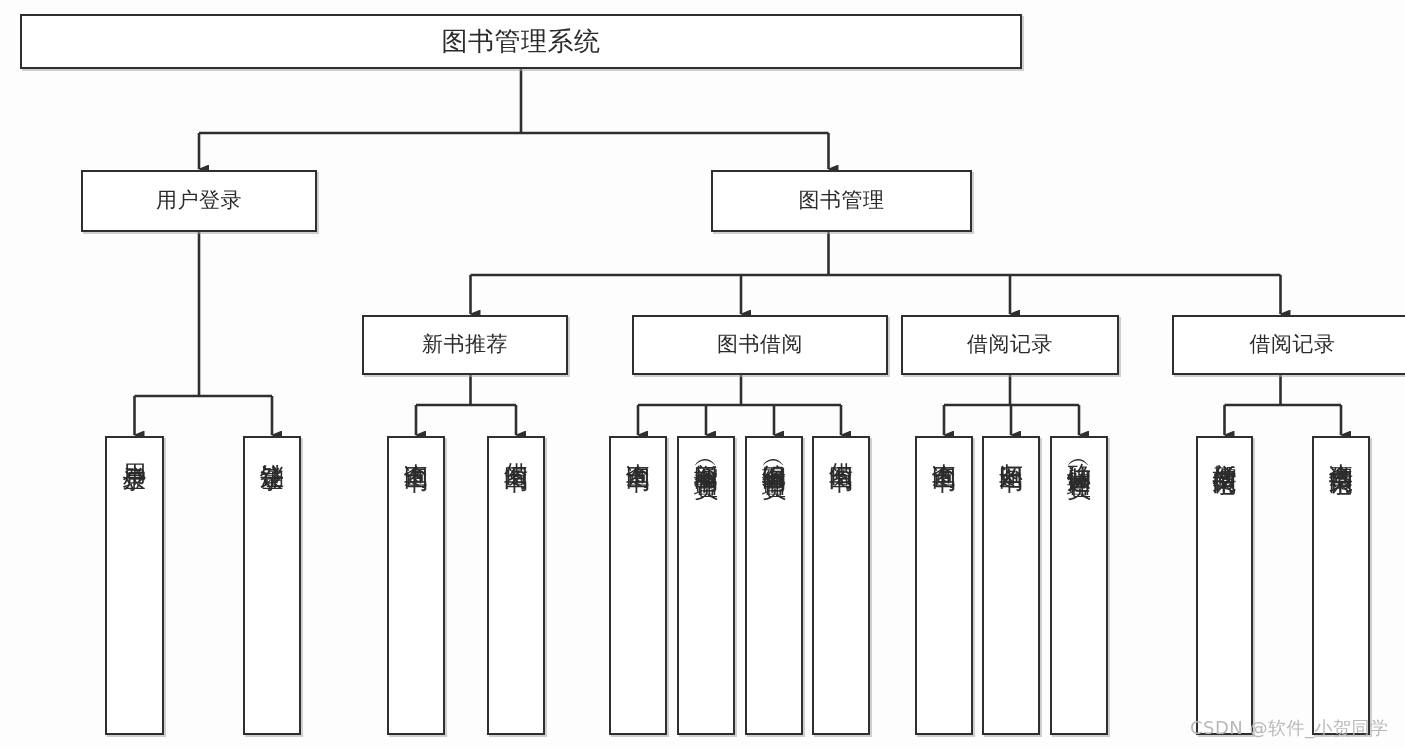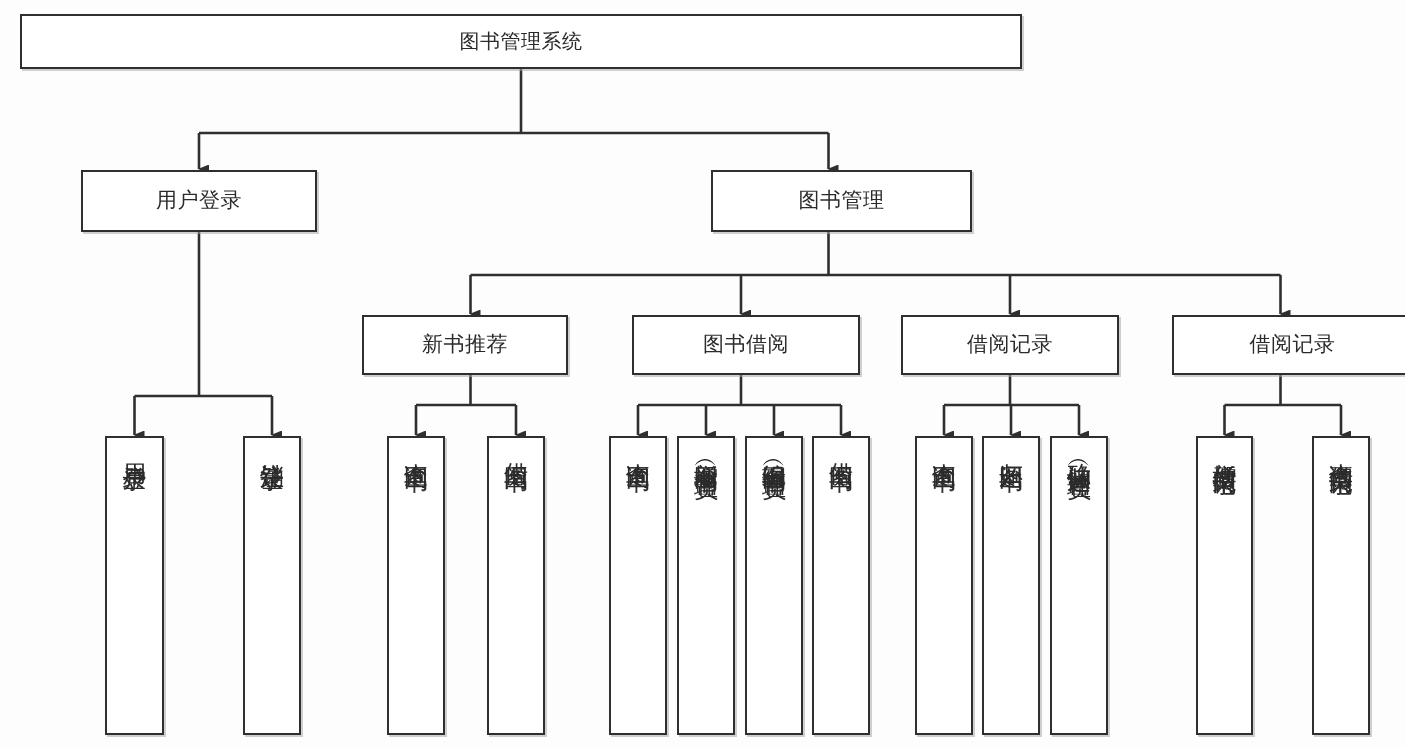--- a/index.html
+++ b/index.html
@@ -19,21 +19,21 @@
     display:flex;align-items:center;justify-content:center;
   }
   .node .label{
     color:#2b2b2b;
     letter-spacing:.5px;
     text-align:center;
     line-height:1.12;
     white-space:nowrap;
   }
   .node.h .label{font-size:21px;}
-  .node.root .label{font-size:20px;}
+  .node.root .label{font-size:26px;}
   .node.v{align-items:flex-start;justify-content:center;padding-top:6px;}
   .node.v .label{
     writing-mode:vertical-rl;
     text-orientation:upright;
     font-size:24px;
     letter-spacing:2px;
     line-height:1;
   }
   #watermark{
     position:absolute;
@@ -97,21 +97,21 @@
       </div>
       <div class="node h" style="left: 81px; top: 170px; width: 236px; height: 62px;">
         <span class="label">用户登录</span>
       </div>
       <div class="node h" style="left: 711px; top: 170px; width: 261px; height: 62px;">
         <span class="label">图书管理</span>
       </div>
       <div class="node h" style="left: 362px; top: 315px; width: 206px; height: 60px;">
         <span class="label">新书推荐</span>
       </div>
-      <div class="node h" style="left: 632px; top: 315px; width: 228px; height: 60px;">
+      <div class="node h" style="left: 632px; top: 315px; width: 256px; height: 60px;">
         <span class="label">图书借阅</span>
       </div>
       <div class="node h" style="left: 901px; top: 315px; width: 218px; height: 60px;">
         <span class="label">借阅记录</span>
       </div>
       <div class="node h" style="left: 1172px; top: 315px; width: 241px; height: 60px;">
         <span class="label">借阅记录</span>
       </div>
       <div class="node v" style="left: 105px; top: 436px; width: 59px; height: 299px;">
         <span class="label">用户登录</span>
@@ -147,13 +147,14 @@
         <span class="label">确认归还（管理员）</span>
       </div>
       <div class="node v" style="left: 1196px; top: 436px; width: 57px; height: 299px;">
         <span class="label">新增借阅记录</span>
       </div>
       <div class="node v" style="left: 1312px; top: 436px; width: 58px; height: 299px;">
         <span class="label">查询借阅记录</span>
       </div>
     </div>
 
+  <div id="watermark" style="left: 1190px; top: 716px; color: rgb(185, 185, 185);">CSDN @软件_小贺同学</div>
 </div>
 
 </body></html>

